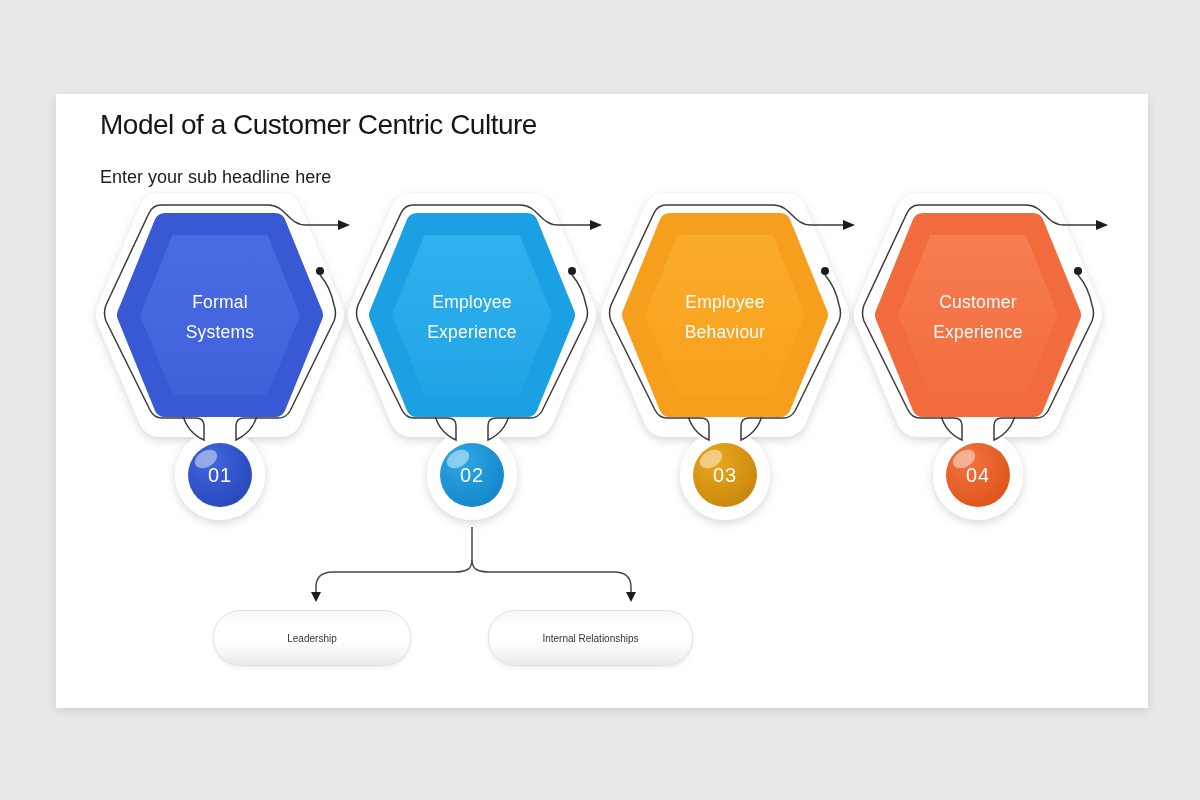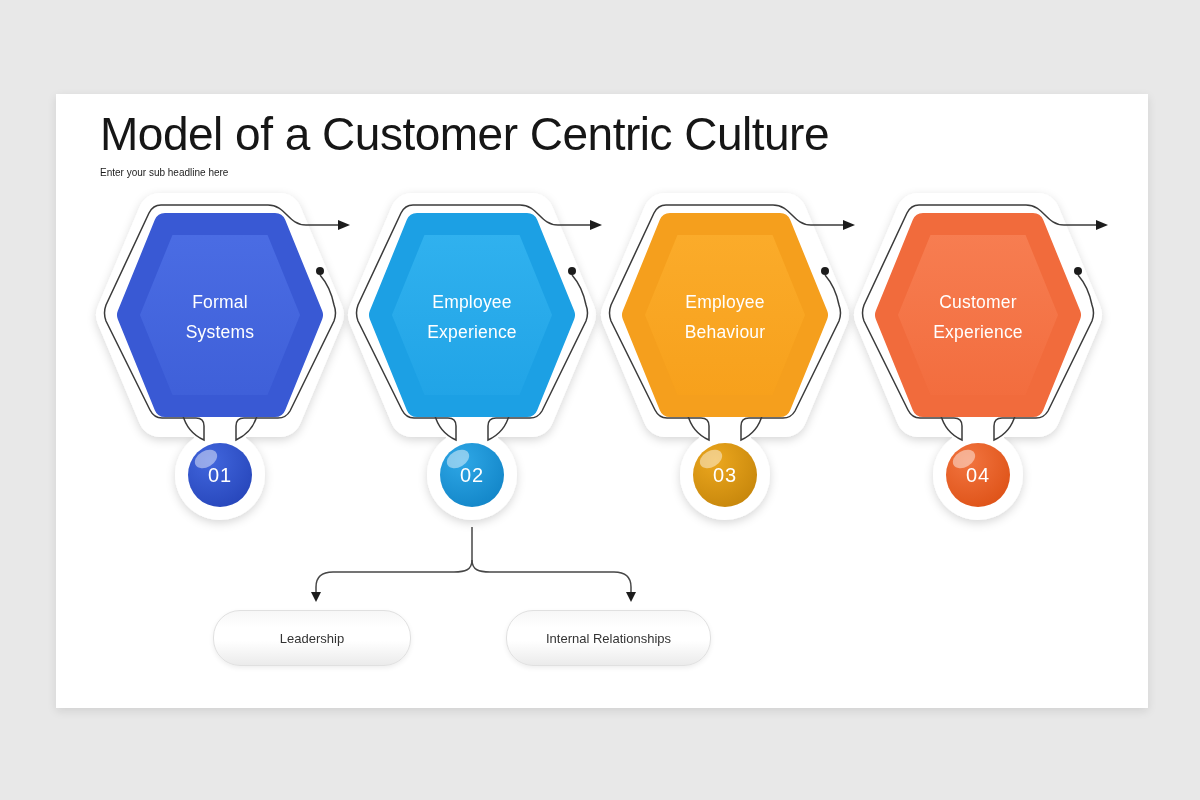--- a/index.html
+++ b/index.html
@@ -9,41 +9,41 @@
     font-family:"Liberation Sans",sans-serif;
     overflow:hidden;
   }
   .slide{
     position:absolute;left:56px;top:94px;width:1092px;height:614px;
     background:#ffffff;
     box-shadow:0 3px 9px rgba(0,0,0,0.10);
   }
   .title{
     position:absolute;left:44px;top:17px;
-    font-size:46px;font-weight:500;color:#161616;
+    font-size:28px;font-weight:500;color:#161616;
     letter-spacing:-0.5px;line-height:1;white-space:nowrap;
   }
   .subtitle{
     position:absolute;left:44px;top:74px;
-    font-size:10px;font-weight:400;color:#1c1c1c;line-height:1;
+    font-size:18px;font-weight:400;color:#1c1c1c;line-height:1;
   }
   .unit{position:absolute;top:103px;width:252px;height:340px;}
   .unit svg{overflow:visible;display:block;}
   .hex-label{fill:#ffffff;font-size:17.5px;text-anchor:middle;letter-spacing:0.2px;}
   .num-label{fill:#ffffff;font-size:20px;text-anchor:middle;letter-spacing:1px;}
   .connector{position:absolute;left:224px;top:426px;overflow:visible;}
   .pill{
     position:absolute;top:516px;height:54px;
     border-radius:27px;
     background:linear-gradient(180deg,#f7f7f7 0%,#ffffff 30%,#ffffff 55%,#ebebeb 100%);
     border:1px solid #e0e0e0;
     box-shadow:0 2px 5px rgba(0,0,0,0.07);
     display:flex;align-items:center;justify-content:center;
   }
-  .pill span{font-size:13px;color:#333333;}
+  .pill span{font-size:10px;color:#333333;}
 </style>
 </head>
 <body>
 
 <svg width="0" height="0" style="position:absolute">
   <defs>
     <filter id="softshadow" x="-30%" y="-30%" width="160%" height="160%">
       <feDropShadow dx="0" dy="3" stdDeviation="5" flood-color="#000000" flood-opacity="0.16"></feDropShadow>
     </filter>
   </defs>
@@ -173,17 +173,17 @@
   <svg class="connector" width="400" height="92" viewBox="0 0 400 92">
     <path fill="none" stroke-width="1.5" d="M192,7 L192,40 C192,50 185,52 174,52 L53,52 C41,52 36,57 36,67 L36,73" stroke="#474747"></path>
     <polygon points="31,72 36,82 41,72" fill="#1c1c1c"></polygon>
     <path fill="none" stroke-width="1.5" d="M192,40 C192,50 199,52 210,52 L334,52 C346,52 351,57 351,67 L351,73" stroke="#474747"></path>
     <polygon points="346,72 351,82 356,72" fill="#1c1c1c"></polygon>
   </svg>
 
   <div class="pill" style="left:157px;width:196px">
     <span>Leadership</span>
   </div>
-  <div class="pill" style="left:450px;width:203px">
+  <div class="pill" style="left:432px;width:203px">
     <span>Internal Relationships</span>
   </div>
 
 </div>
 
 </body></html>

